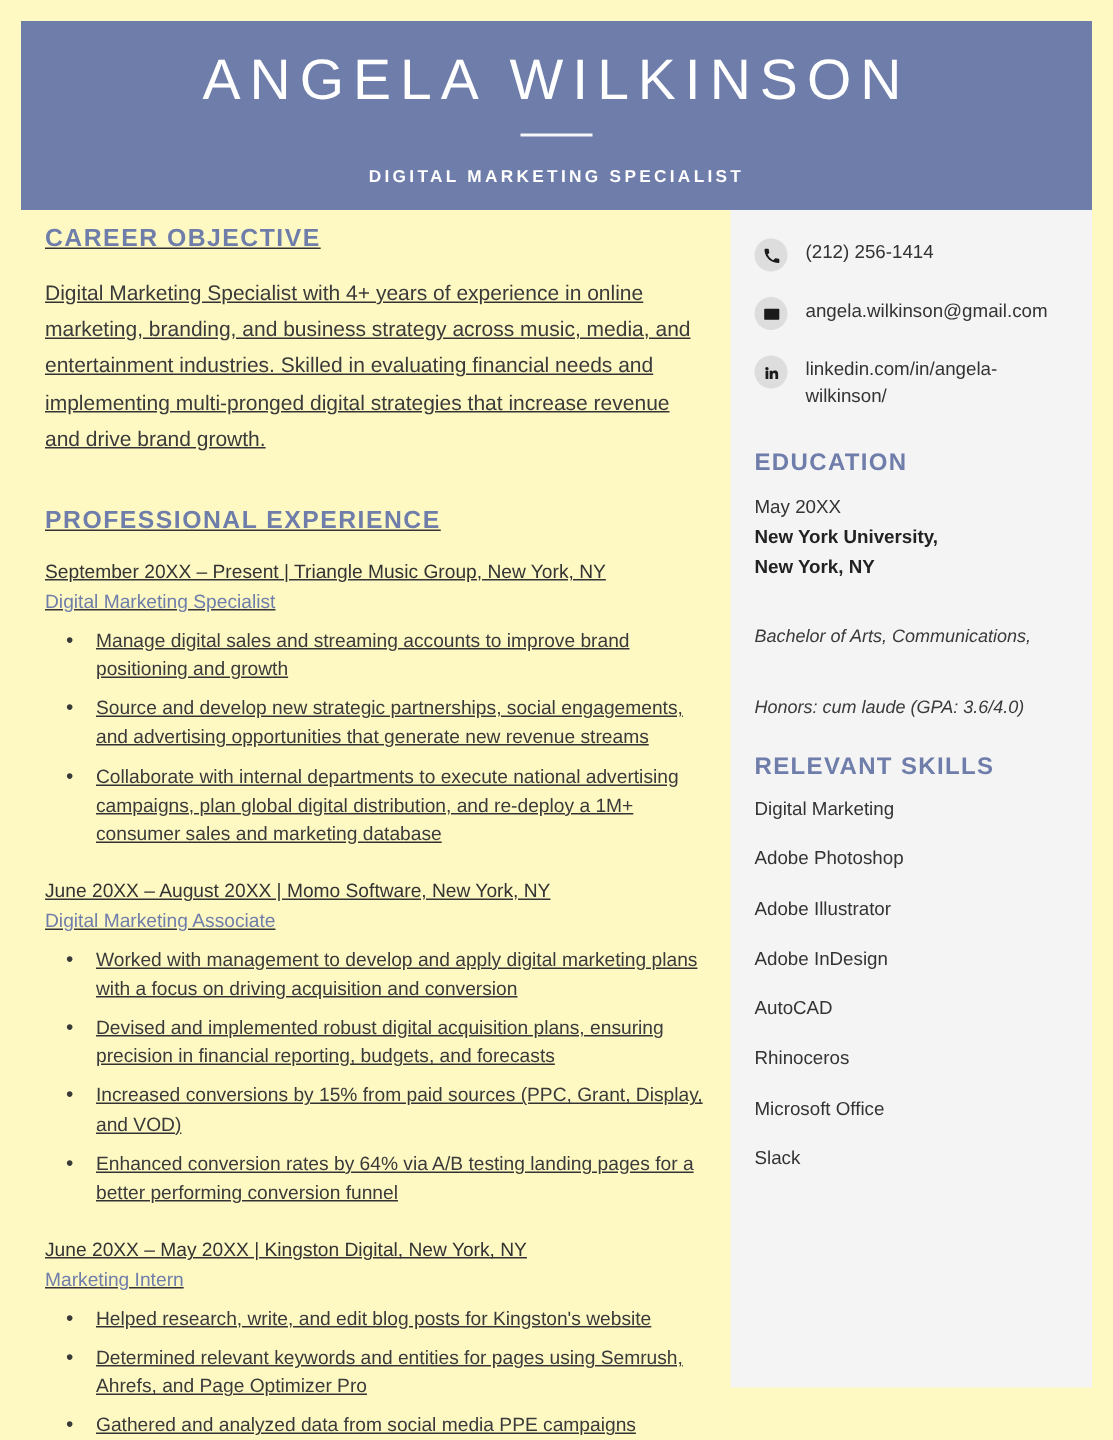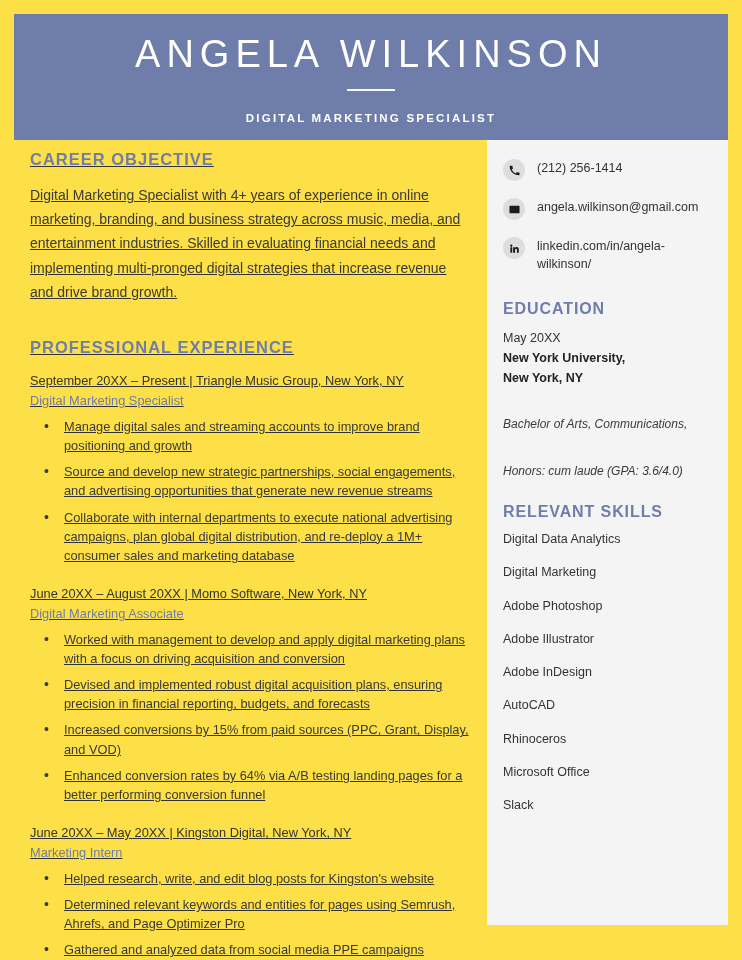--- a/index.html
+++ b/index.html
@@ -14,21 +14,21 @@
     color: #333333;
     position: relative;
     overflow: hidden;
   }
 
   .page {
     position: absolute;
     left: 0; top: 0;
     width: 742px;
     height: 960px;
-    background: #fde047;
+    background: #fef9c3;
   }
 
   
   .header {
     position: absolute;
     left: 14px;
     top: 14px;
     width: 714px;
     height: 126px;
     background: #6f7daa;
@@ -241,21 +241,20 @@
     <div>
       <div class="edu-date">May 20XX</div>
       <div class="edu-school">New York University,</div>
       <div class="edu-school">New York, NY</div>
       <div class="edu-detail">Bachelor of Arts, Communications,</div>
       <div class="edu-detail">Honors: cum laude (GPA: 3.6/4.0)</div>
     </div>
 
     <div class="side-heading">RELEVANT SKILLS</div>
     <ul class="skills-list">
-      <li class="skill-item">Digital Data Analytics</li>
       <li class="skill-item">Digital Marketing</li>
       <li class="skill-item">Adobe Photoshop</li>
       <li class="skill-item">Adobe Illustrator</li>
       <li class="skill-item">Adobe InDesign</li>
       <li class="skill-item">AutoCAD</li>
       <li class="skill-item">Rhinoceros</li>
       <li class="skill-item">Microsoft Office</li>
       <li class="skill-item">Slack</li>
     </ul>
 

